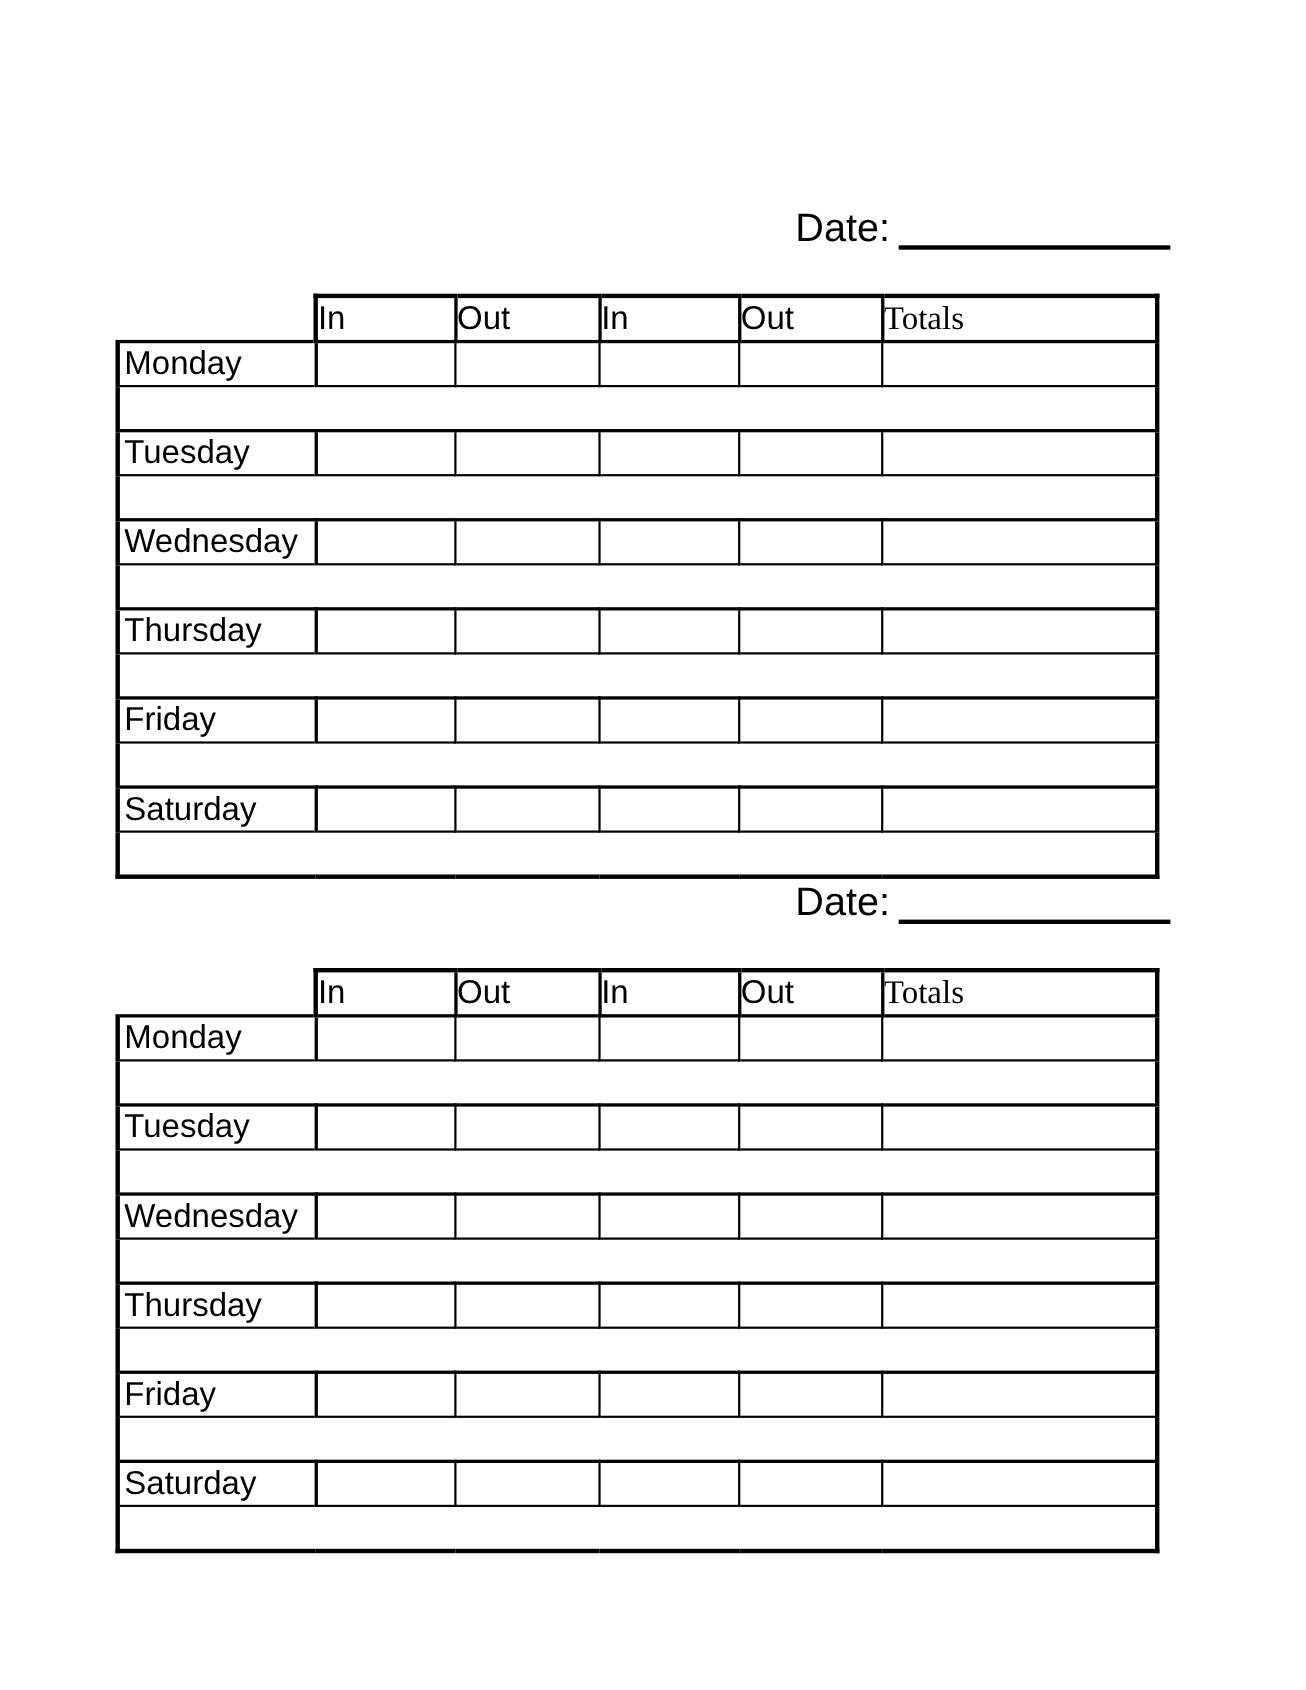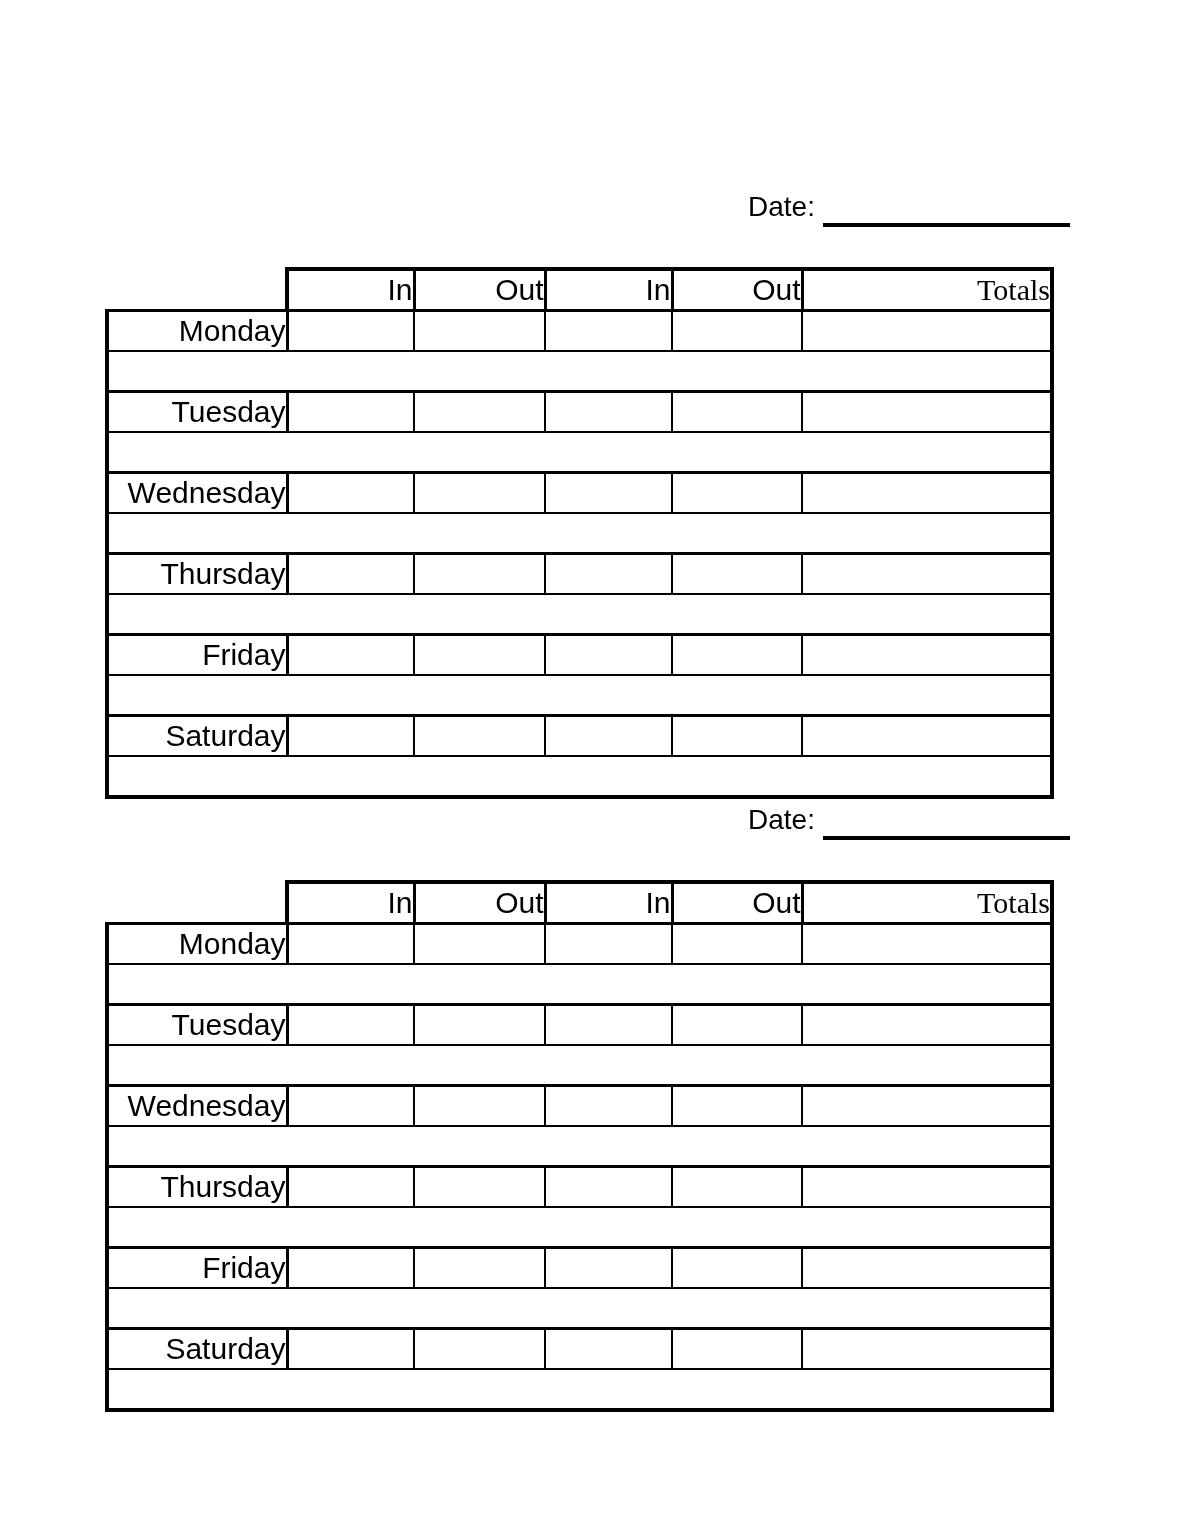--- a/index.html
+++ b/index.html
@@ -18,24 +18,23 @@
   
   .date-line {
     position: absolute;
     height: 40px;
     white-space: nowrap;
   }
   #date-0 { left: 723px; top: 187px; }
   #date-1 { left: 723px; top: 800px; }
   .date-label {
     display: inline-block;
-    font-size: 28px;
+    font-size: 36px;
     line-height: 40px;
     vertical-align: bottom;
-    margin-left: 25px;
   }
   .date-underline {
     display: inline-block;
     width: 247px;
     height: 36px;
     margin-left: 8px;
     border-bottom: 4px solid #000000;
     vertical-align: bottom;
   }
 
@@ -59,36 +58,36 @@
   }
 
   
   tr.header-row td.corner {
     border: none;
   }
   tr.header-row td.col-header {
     border: 3px solid #000000;
     border-top-width: 4px;
     border-bottom-width: 3px;
-    text-align: right;
+    text-align: left;
   }
   tr.header-row td.col-header.first { border-left-width: 4px; }
   tr.header-row td.col-header.last  { border-right-width: 4px; font-family: Liberation Serif, serif; }
 
   
   tr.day-row td {
     border: 2px solid #000000;
     border-top-width: 3px;
     border-bottom-width: 2px;
   }
   tr.day-row td.day-cell {
     border-left-width: 4px;
     border-right-width: 3px;
     padding-left: 4px;
-    text-align: right;
+    text-align: left;
   }
   tr.day-row td.totals-cell { border-right-width: 4px; }
 
   
   tr.spacer-row td {
     border-left: 4px solid #000000;
     border-right: 4px solid #000000;
     border-top: 2px solid #000000;
     border-bottom: 3px solid #000000;
   }

